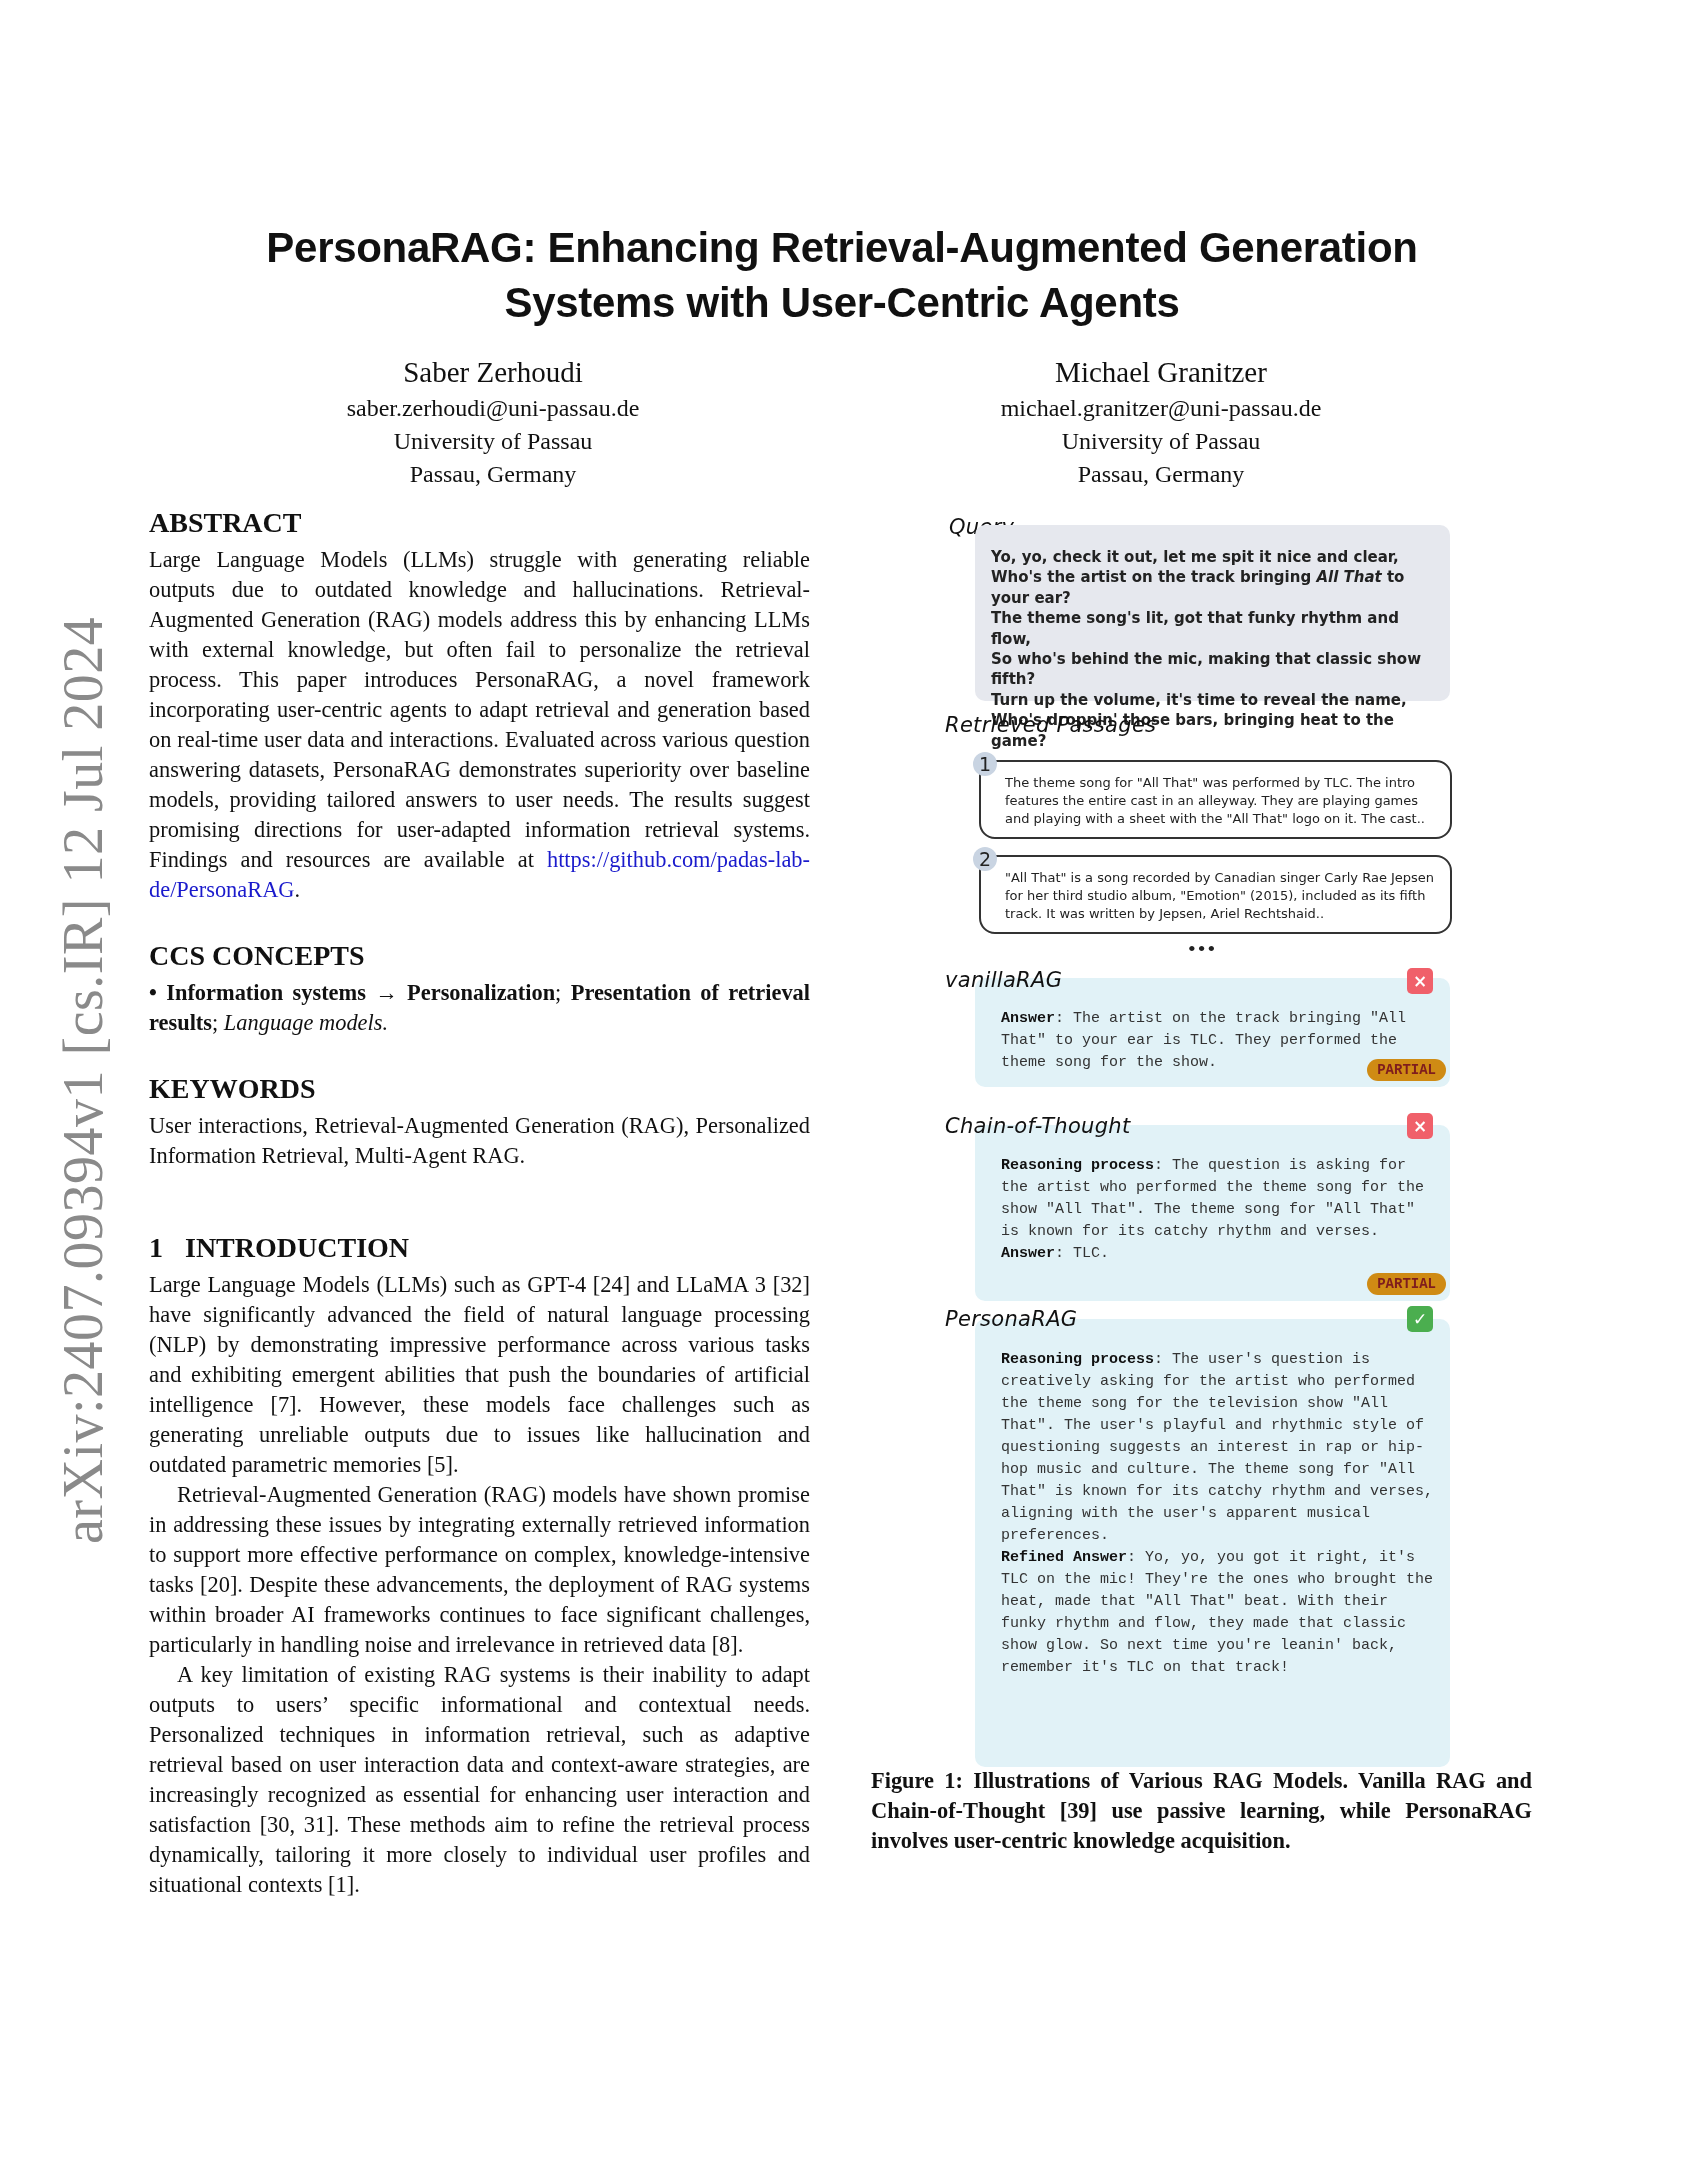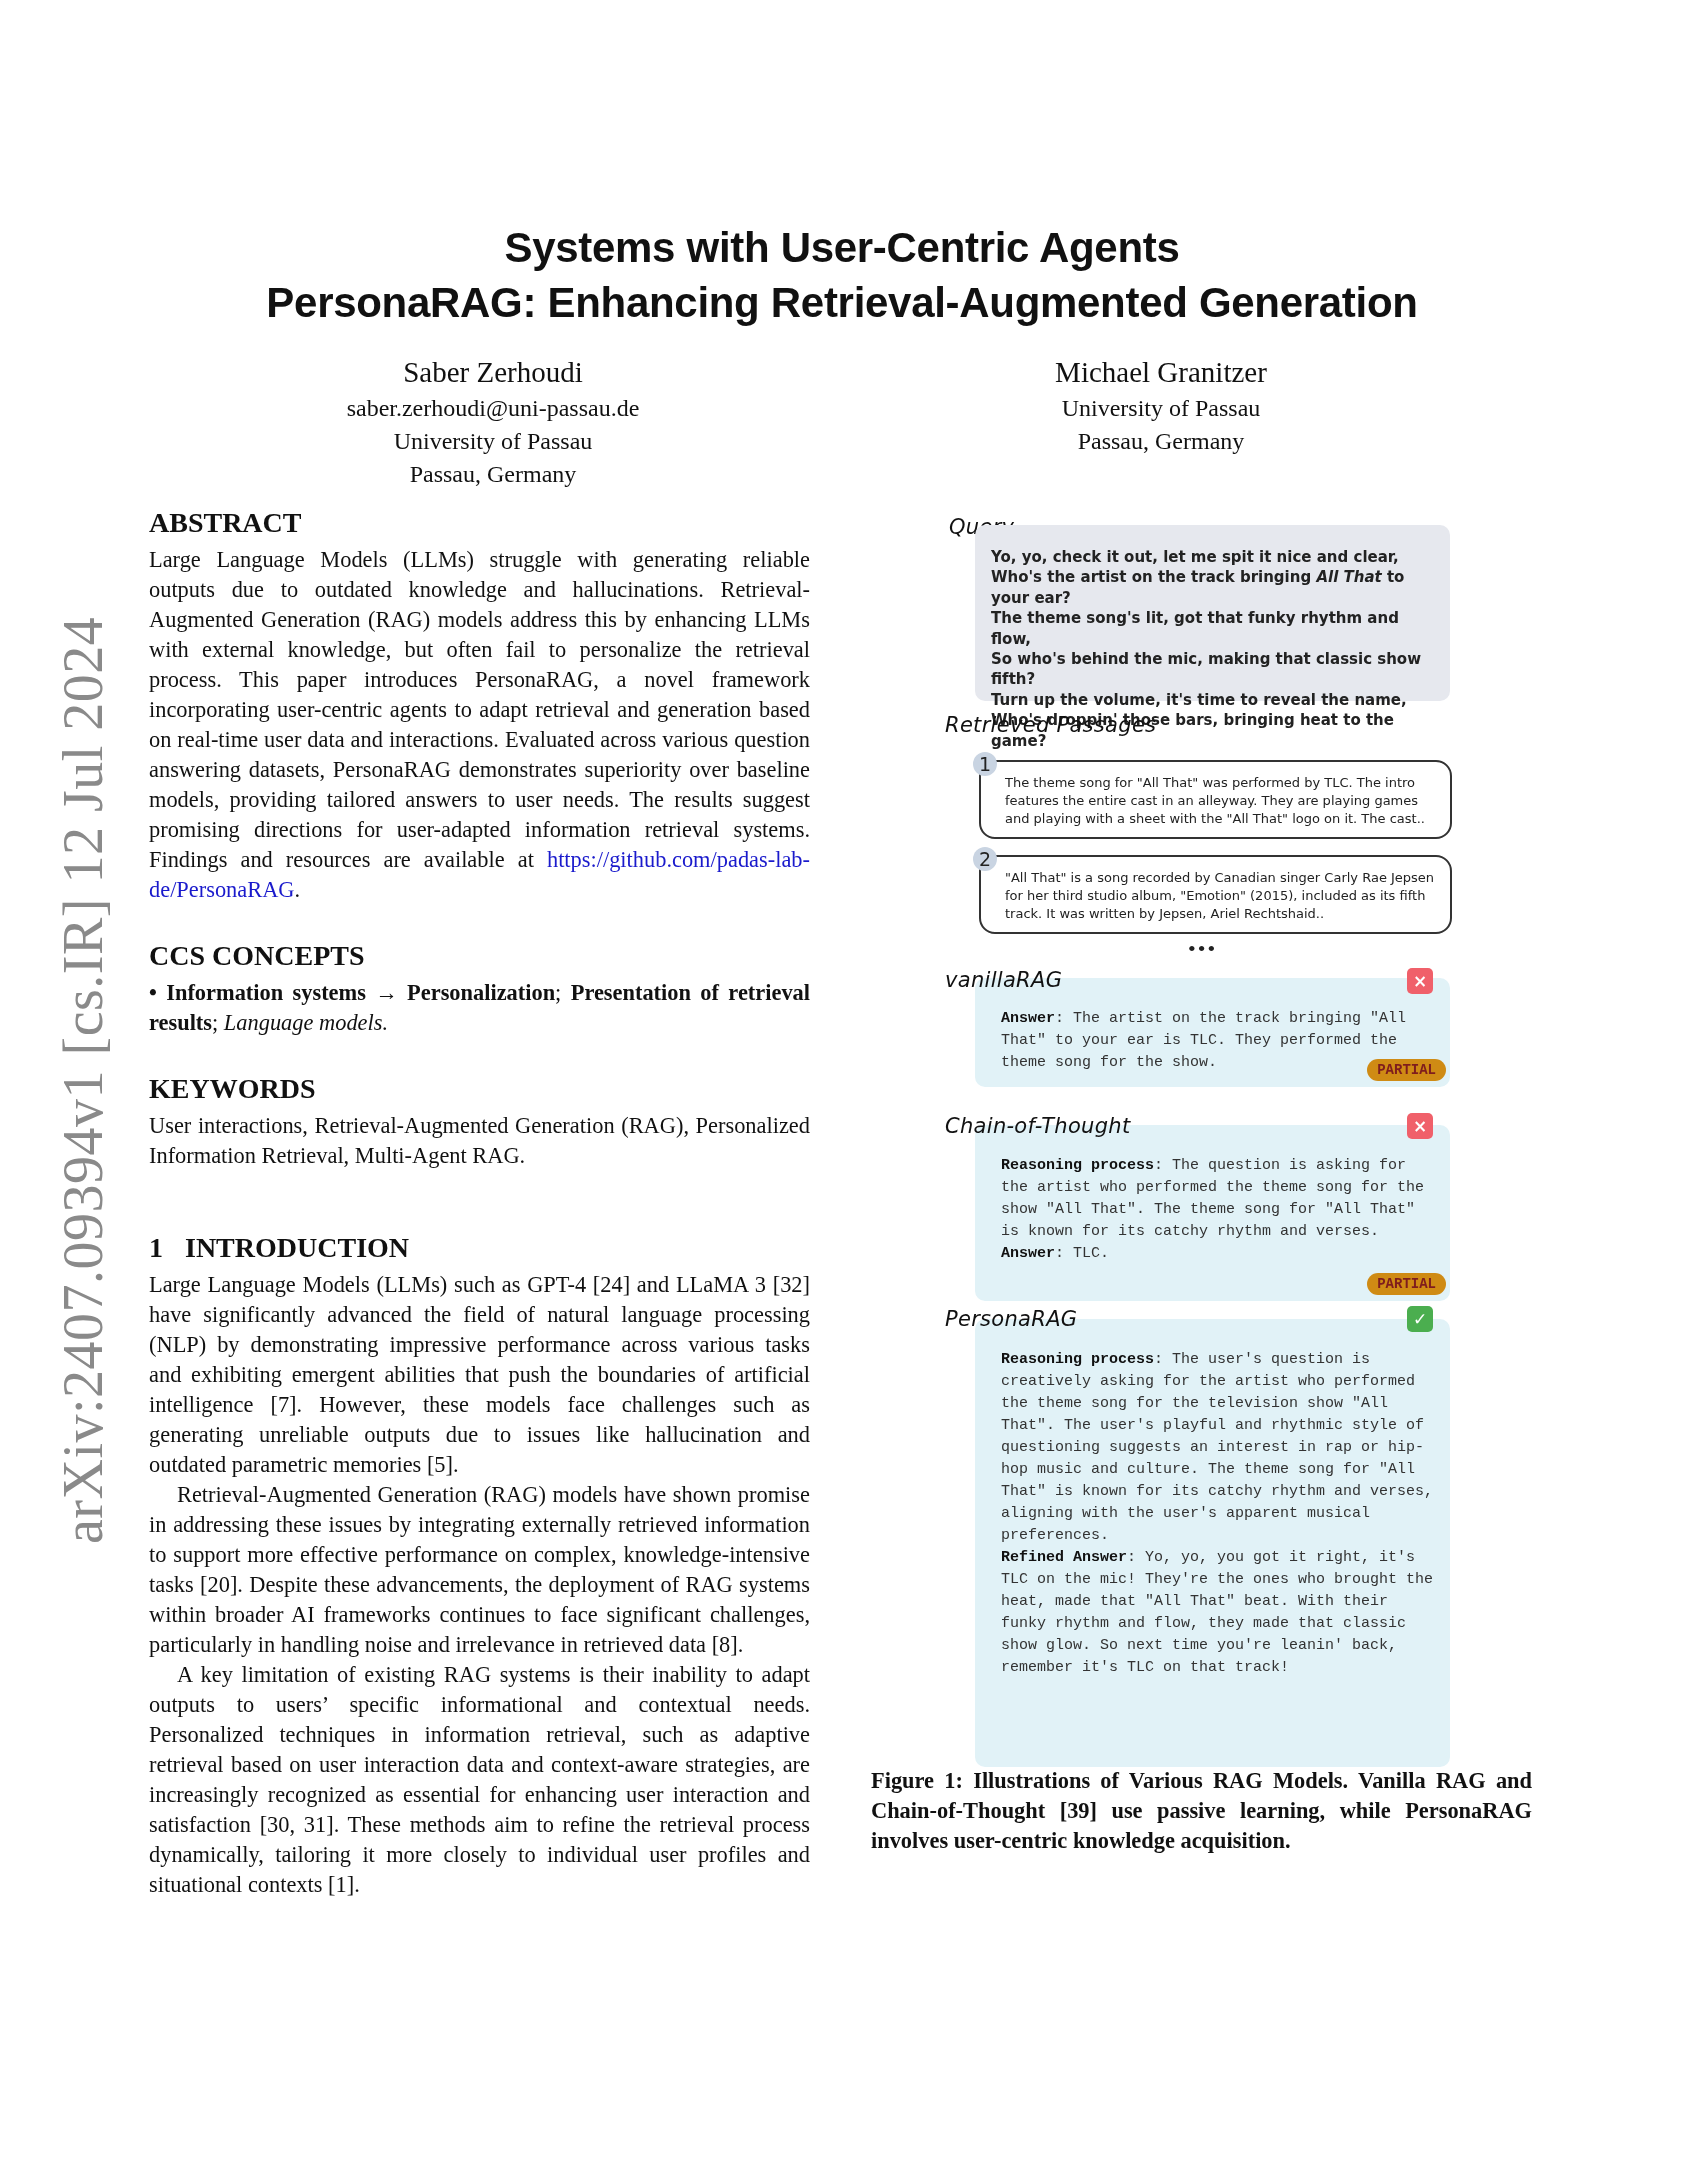--- a/index.html
+++ b/index.html
@@ -73,32 +73,33 @@
 
   .caption { position: absolute; left: 871px; top: 1766px; width: 661px; font-weight: bold;
              font-size: 22.4px; line-height: 30px; text-align: justify; }
 </style>
 </head>
 <body>
 
 <div class="arxiv-stamp">arXiv:2407.09394v1  [cs.IR]  12 Jul 2024</div>
 
 <div class="title">
+  <div>PersonaRAG: Enhancing Retrieval-Augmented Generation</div>
   <div>Systems with User-Centric Agents</div>
-  <div>PersonaRAG: Enhancing Retrieval-Augmented Generation</div>
 </div>
 
 <div class="author author-1">
   <div class="name">Saber Zerhoudi</div>
   <div>saber.zerhoudi@uni-passau.de</div>
   <div>University of Passau</div>
   <div>Passau, Germany</div>
 </div>
 <div class="author author-2">
   <div class="name">Michael Granitzer</div>
+  <div>michael.granitzer@uni-passau.de</div>
   <div>University of Passau</div>
   <div>Passau, Germany</div>
 </div>
 
 <div class="col-left">
   <h2 class="section-h">ABSTRACT</h2>
   <p class="body-text"><span>Large Language Models (LLMs) struggle with generating reliable outputs due to outdated knowledge and hallucinations. Retrieval-Augmented Generation (RAG) models address this by enhancing LLMs with external knowledge, but often fail to personalize the retrieval process. This paper introduces PersonaRAG, a novel framework incorporating user-centric agents to adapt retrieval and generation based on real-time user data and interactions. Evaluated across various question answering datasets, PersonaRAG demonstrates superiority over baseline models, providing tailored answers to user needs. The results suggest promising directions for user-adapted information retrieval systems. Findings and resources are available at </span><a class="link">https://github.com/padas-lab-de/PersonaRAG</a><span>.</span></p>
 
   <h2 class="section-h" style="margin-top:33px">CCS CONCEPTS</h2>
   <p class="body-text"><b>• </b><b>Information systems → Personalization</b><span>; </span><b>Presentation of retrieval results</b><span>; </span><i>Language models.</i></p>

